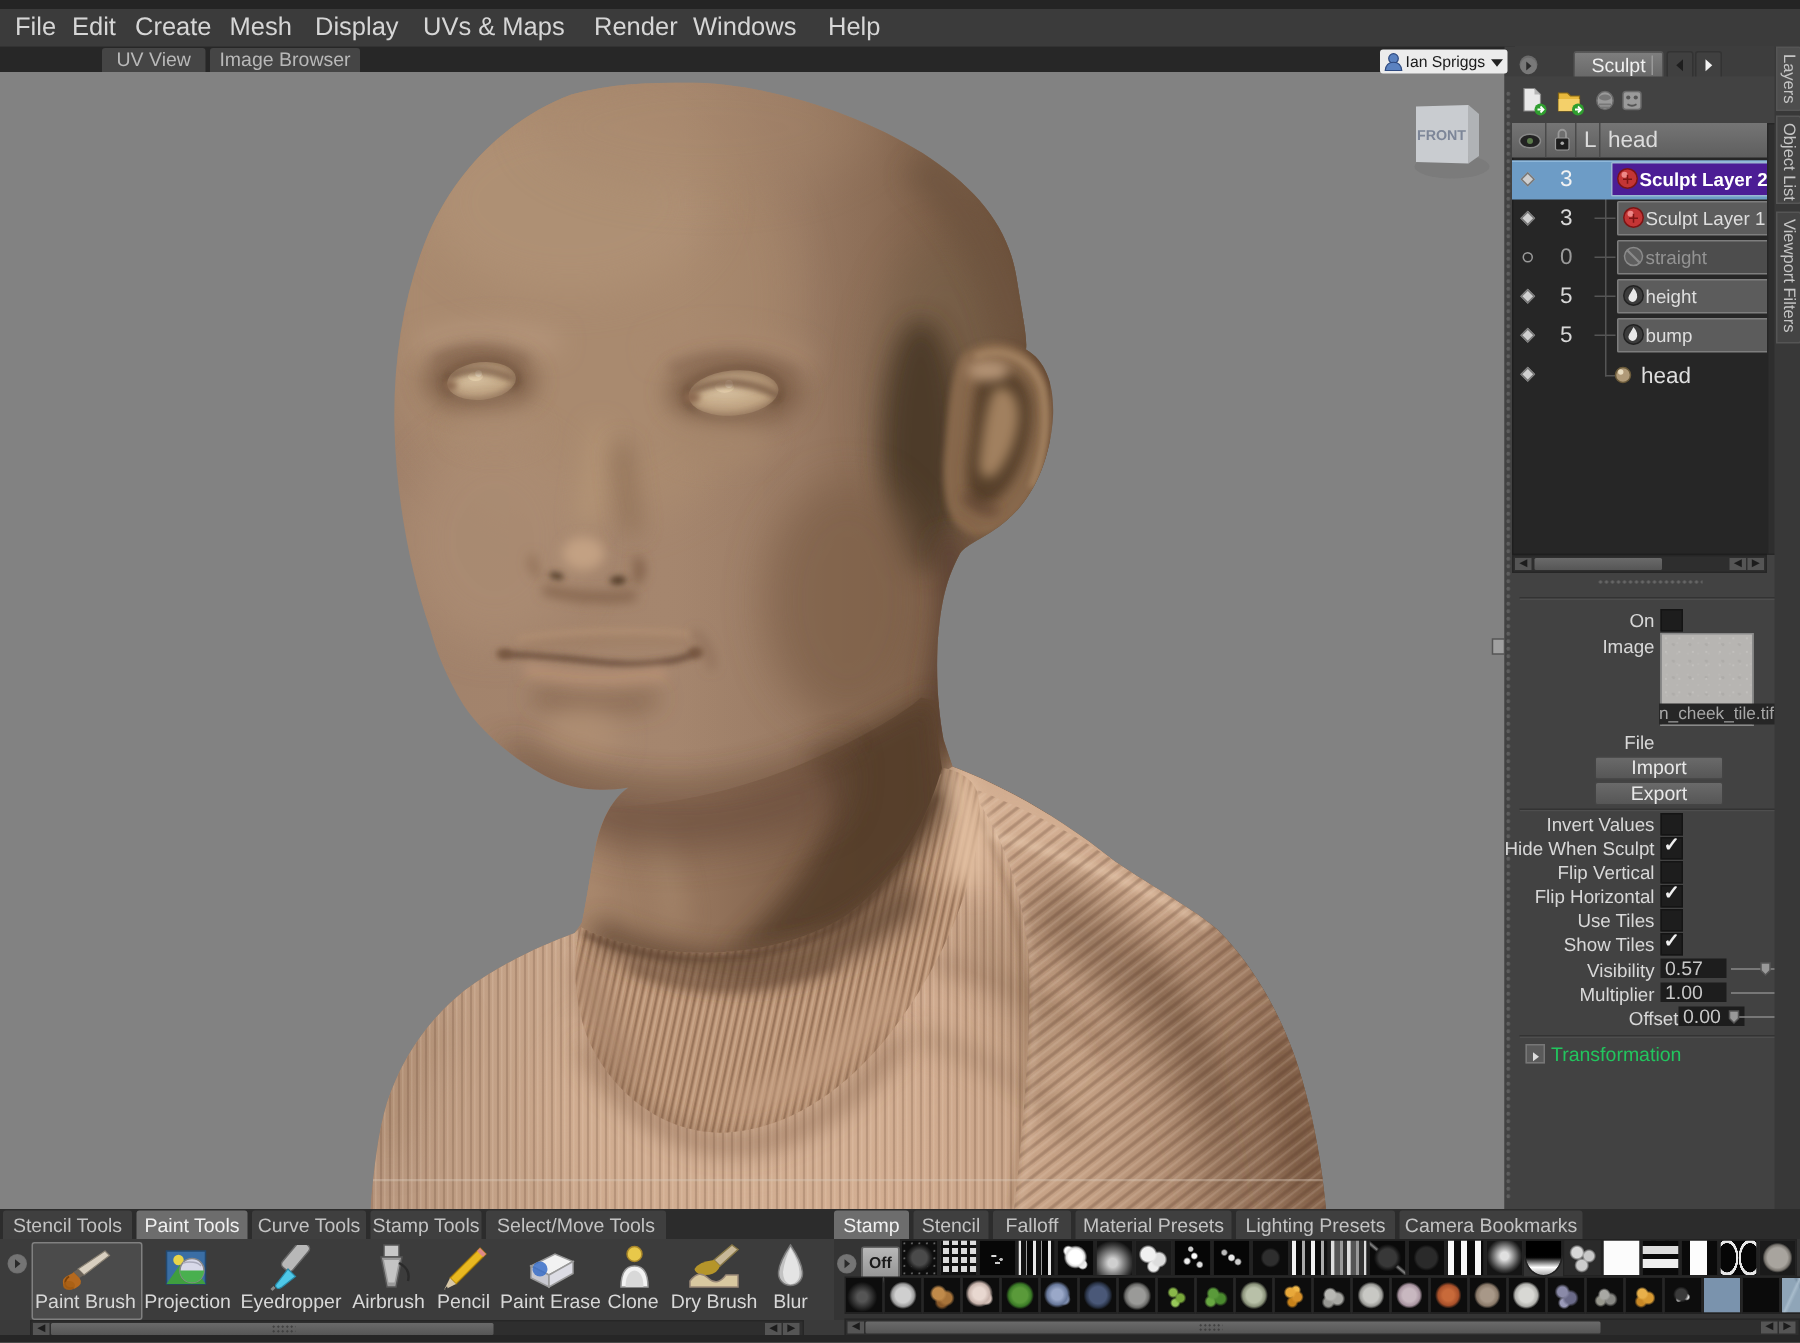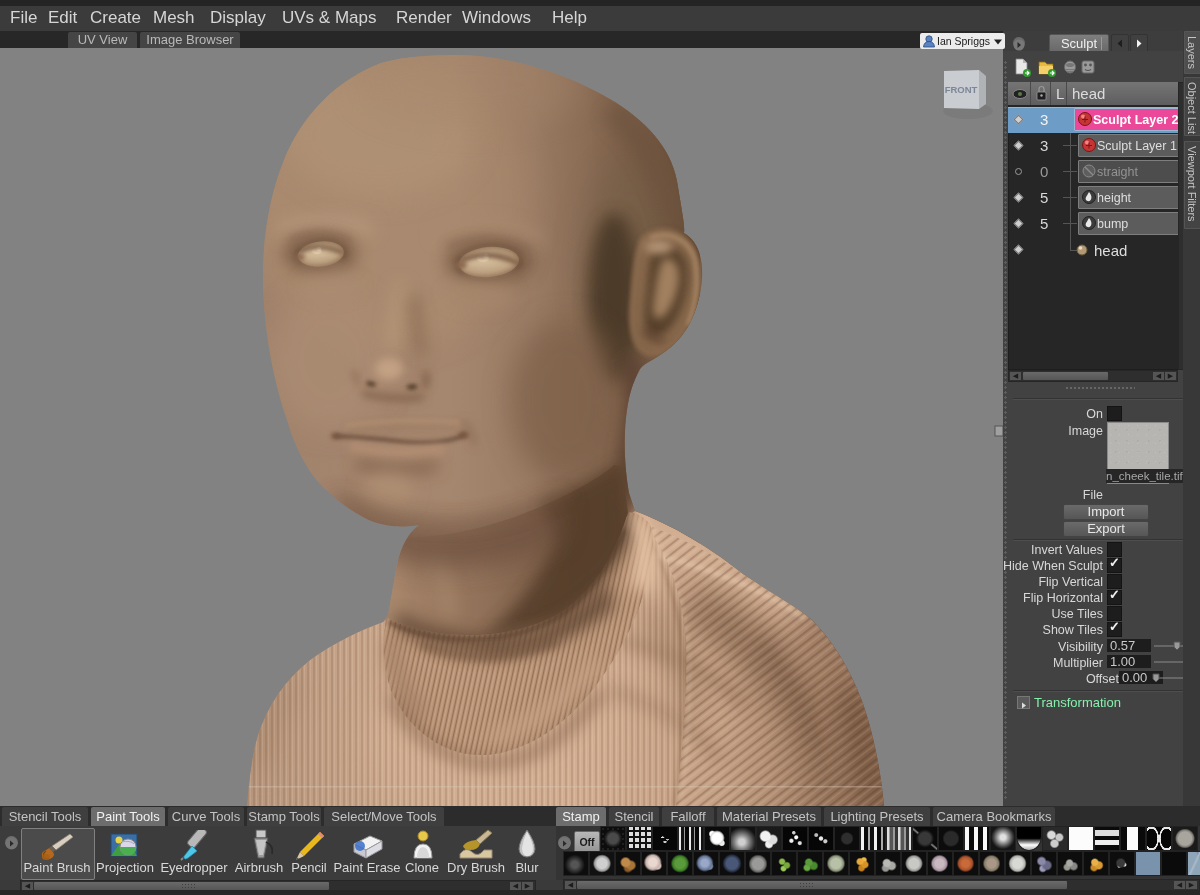--- a/index.html
+++ b/index.html
@@ -334,21 +334,21 @@
   <div class="abs" style="left:1063px;top:119px;width:14px;height:1px;background:#555;"></div>
   <div class="abs" style="left:1063px;top:145px;width:14px;height:1px;background:#555;"></div>
   <div class="abs" style="left:1063px;top:171px;width:14px;height:1px;background:#555;"></div>
   <div class="abs" style="left:1063px;top:197px;width:14px;height:1px;background:#555;"></div>
   <div class="abs" style="left:1063px;top:223px;width:14px;height:1px;background:#555;"></div>
   <div class="abs" style="left:1070px;top:250px;width:7px;height:1px;background:#555;"></div>
 
   <div class="abs" style="left:1008px;top:107px;width:170px;height:25px;background:#6d9cc6;border-top:1px solid #8fb8da;"></div>
   <div class="lbull" style="left:1015px;top:116px;"></div>
   <div class="lnum" style="left:1040px;top:111px;color:#f2f2f2;">3</div>
-  <div class="lbox" style="left:1074px;top:108px;width:106px;background:#ec4899;border:1px solid #9ab8d2;">
+  <div class="lbox" style="left:1074px;top:108px;width:106px;background:#4c1d95;border:1px solid #9ab8d2;">
     <svg width="15" height="15" style="position:absolute;left:3px;top:3px">
         <circle cx="7" cy="7" r="6.5" fill="#c43535" stroke="#7d1414"></circle>
         <circle cx="5" cy="4.5" r="2" fill="#e88"></circle>
         <path d="M4 7.5 h6 M7 4.5 v6" stroke="#7d1414" stroke-width="1"></path>
       </svg>
     <span style="font-weight:bold;color:#fff;">Sculpt Layer 2</span>
   </div>
 
   <div class="lbull" style="left:1015px;top:142px;"></div>
   <div class="lnum" style="left:1040px;top:137px;">3</div>
@@ -446,21 +446,21 @@
   <div class="plabel" style="top:672px;margin-left:16px;">Offset</div>
   <div class="pval" style="top:671px;margin-left:12px;">0.00</div>
   <svg class="abs" style="left:1152px;top:671px" width="40" height="14">
       <line x1="2" y1="7" x2="38" y2="7" stroke="#8a8a8a"></line>
       <path d="M1 3 h6 v5 l-3 3 l-3 -3 Z" fill="#999" stroke="#555"></path>
     </svg>
   <div class="abs" style="left:1013px;top:690px;width:172px;height:1px;background:#333;border-bottom:1px solid #4e4e4e;"></div>
   <div class="abs" style="left:1017px;top:696px;width:11px;height:11px;background:#5a5a5a;border:1px solid #777;"><svg width="11" height="11">
         <path d="M4 2.5 L8 5.5 L4 8.5 Z" fill="#ddd"></path>
       </svg></div>
-  <div class="abs" style="left:1034px;top:695px;font-size:13px;color:#86efac;">Transformation</div>
+  <div class="abs" style="left:1034px;top:695px;font-size:13px;color:#22c55e;">Transformation</div>
 </div>
 <div class="abs" id="rtabs">
   <div class="rtab" style="top:0px;height:41px;background:#4e4e4e;">
       <div>Layers</div>
     </div>
   <div class="rtab" style="top:46px;height:57px;">
       <div>Object List</div>
     </div>
   <div class="rtab" style="top:110px;height:86px;">
       <div>Viewport Filters</div>

